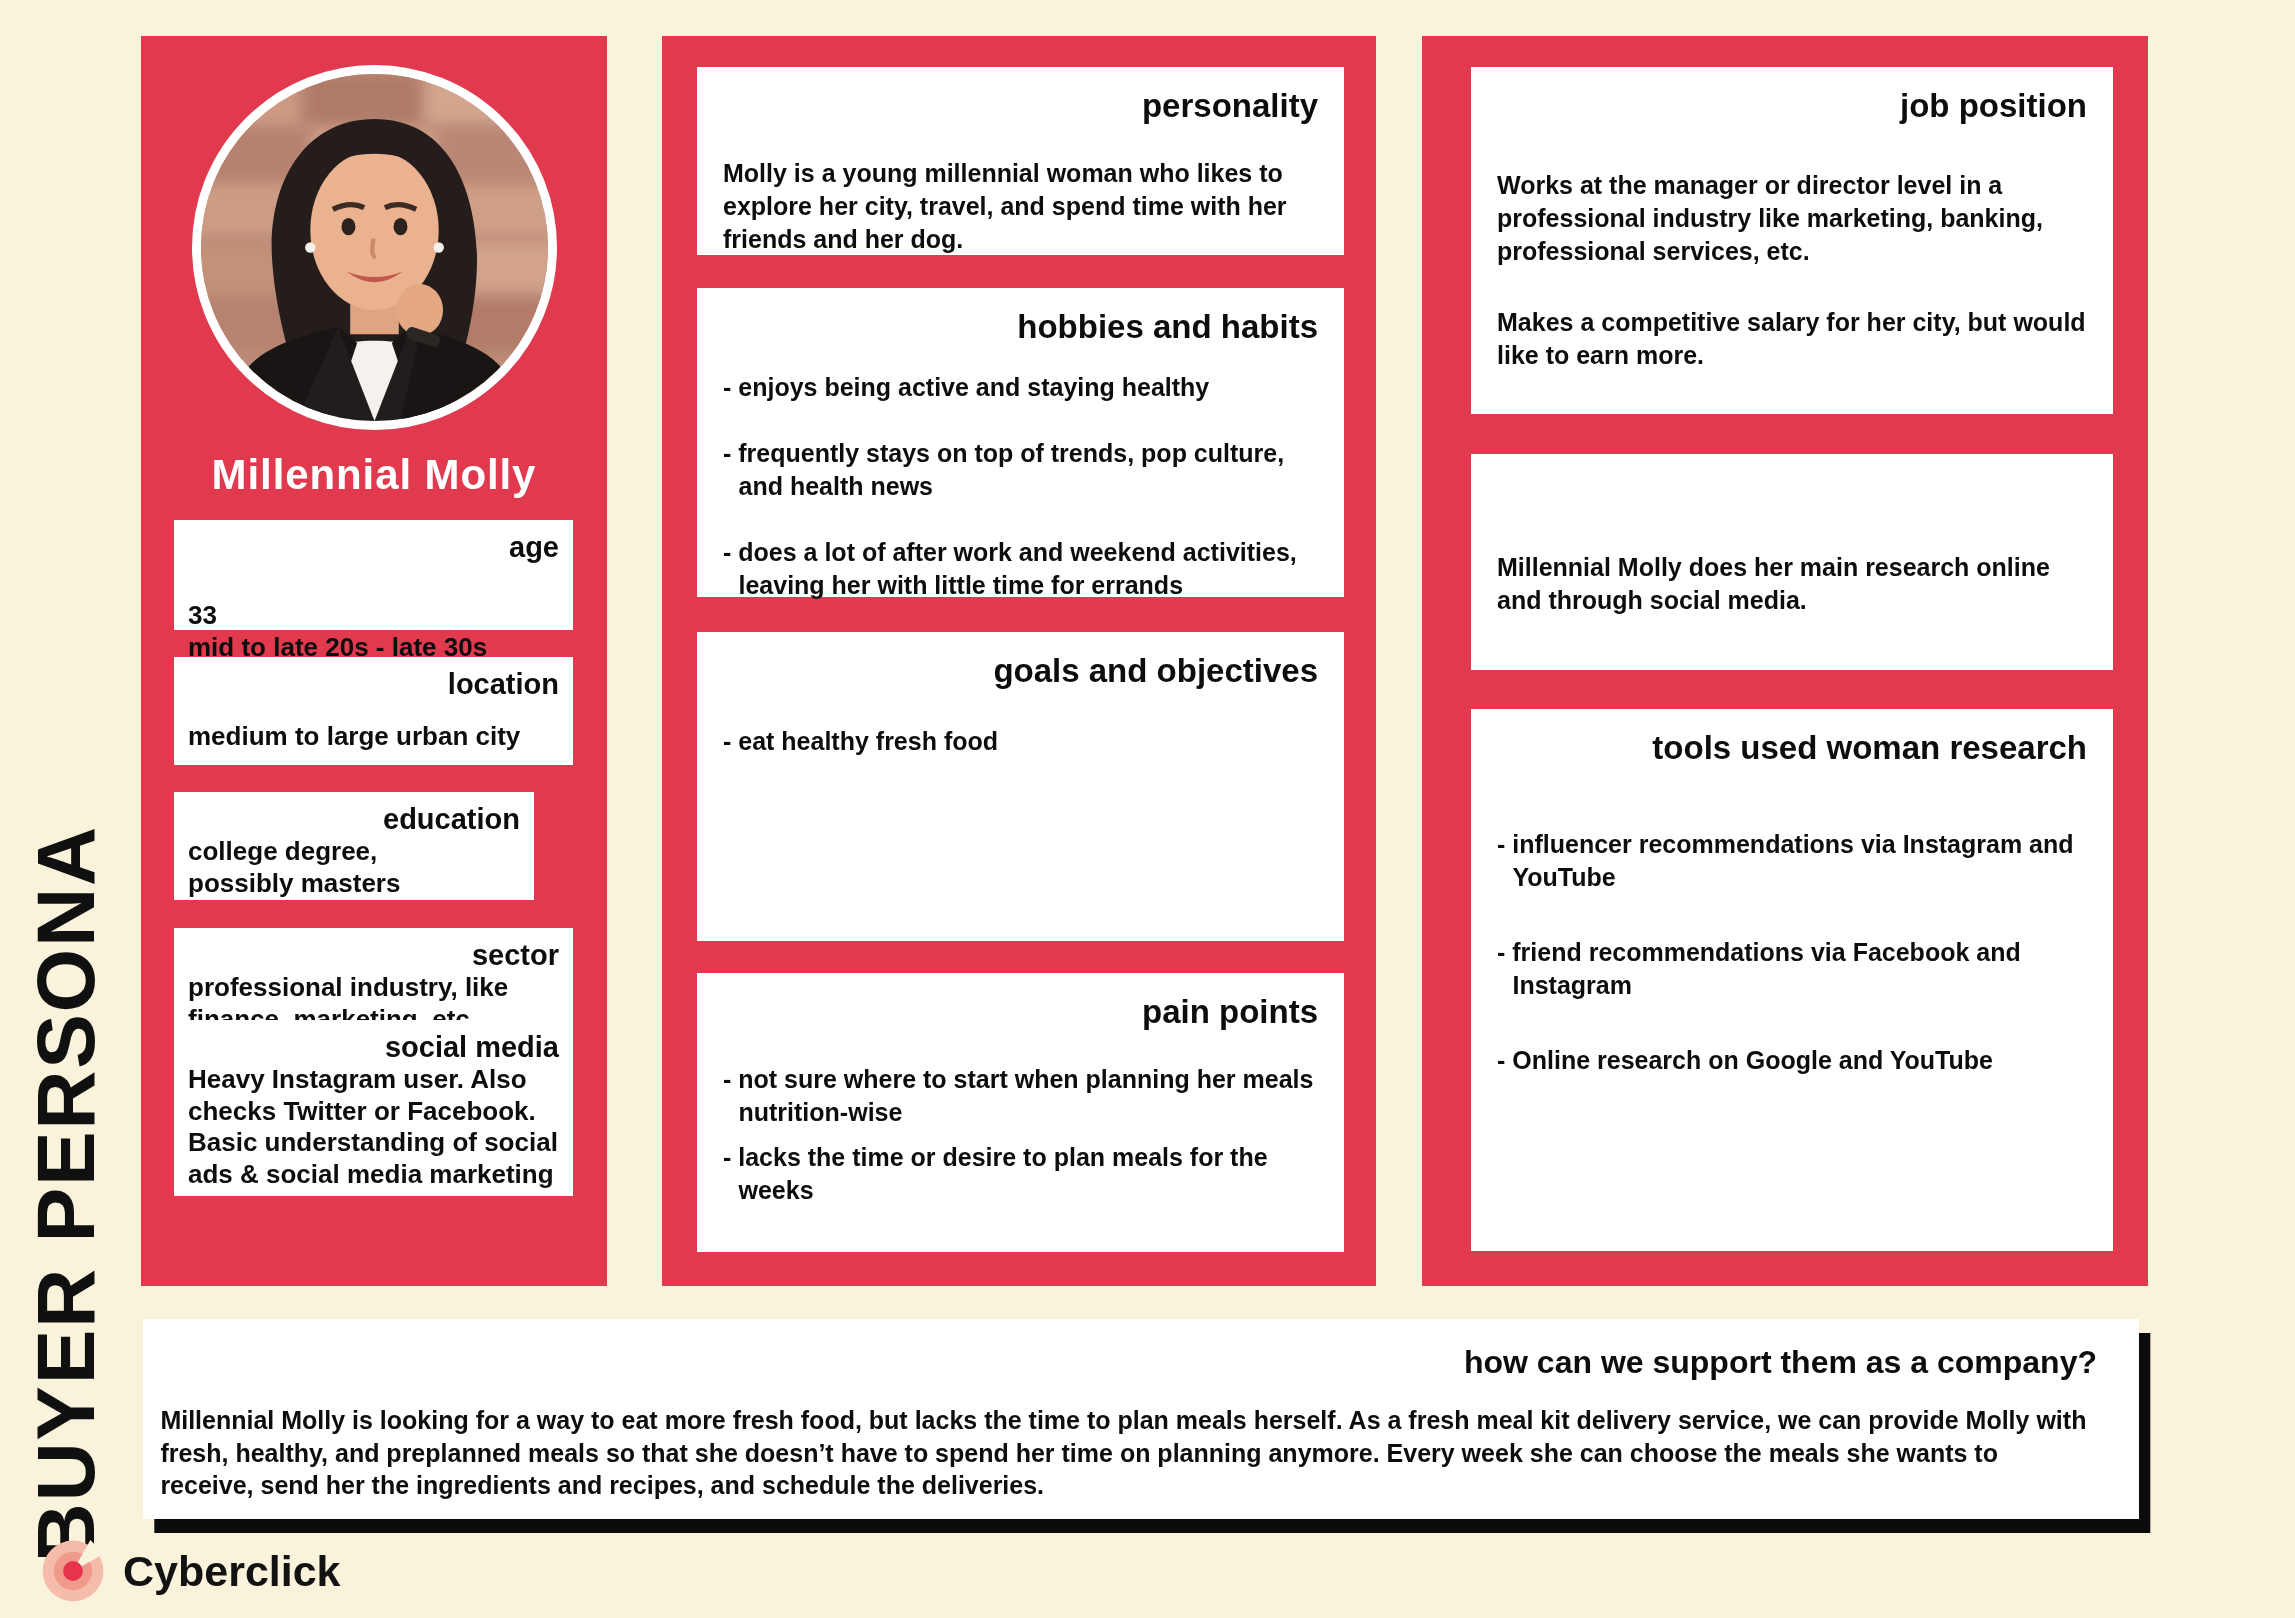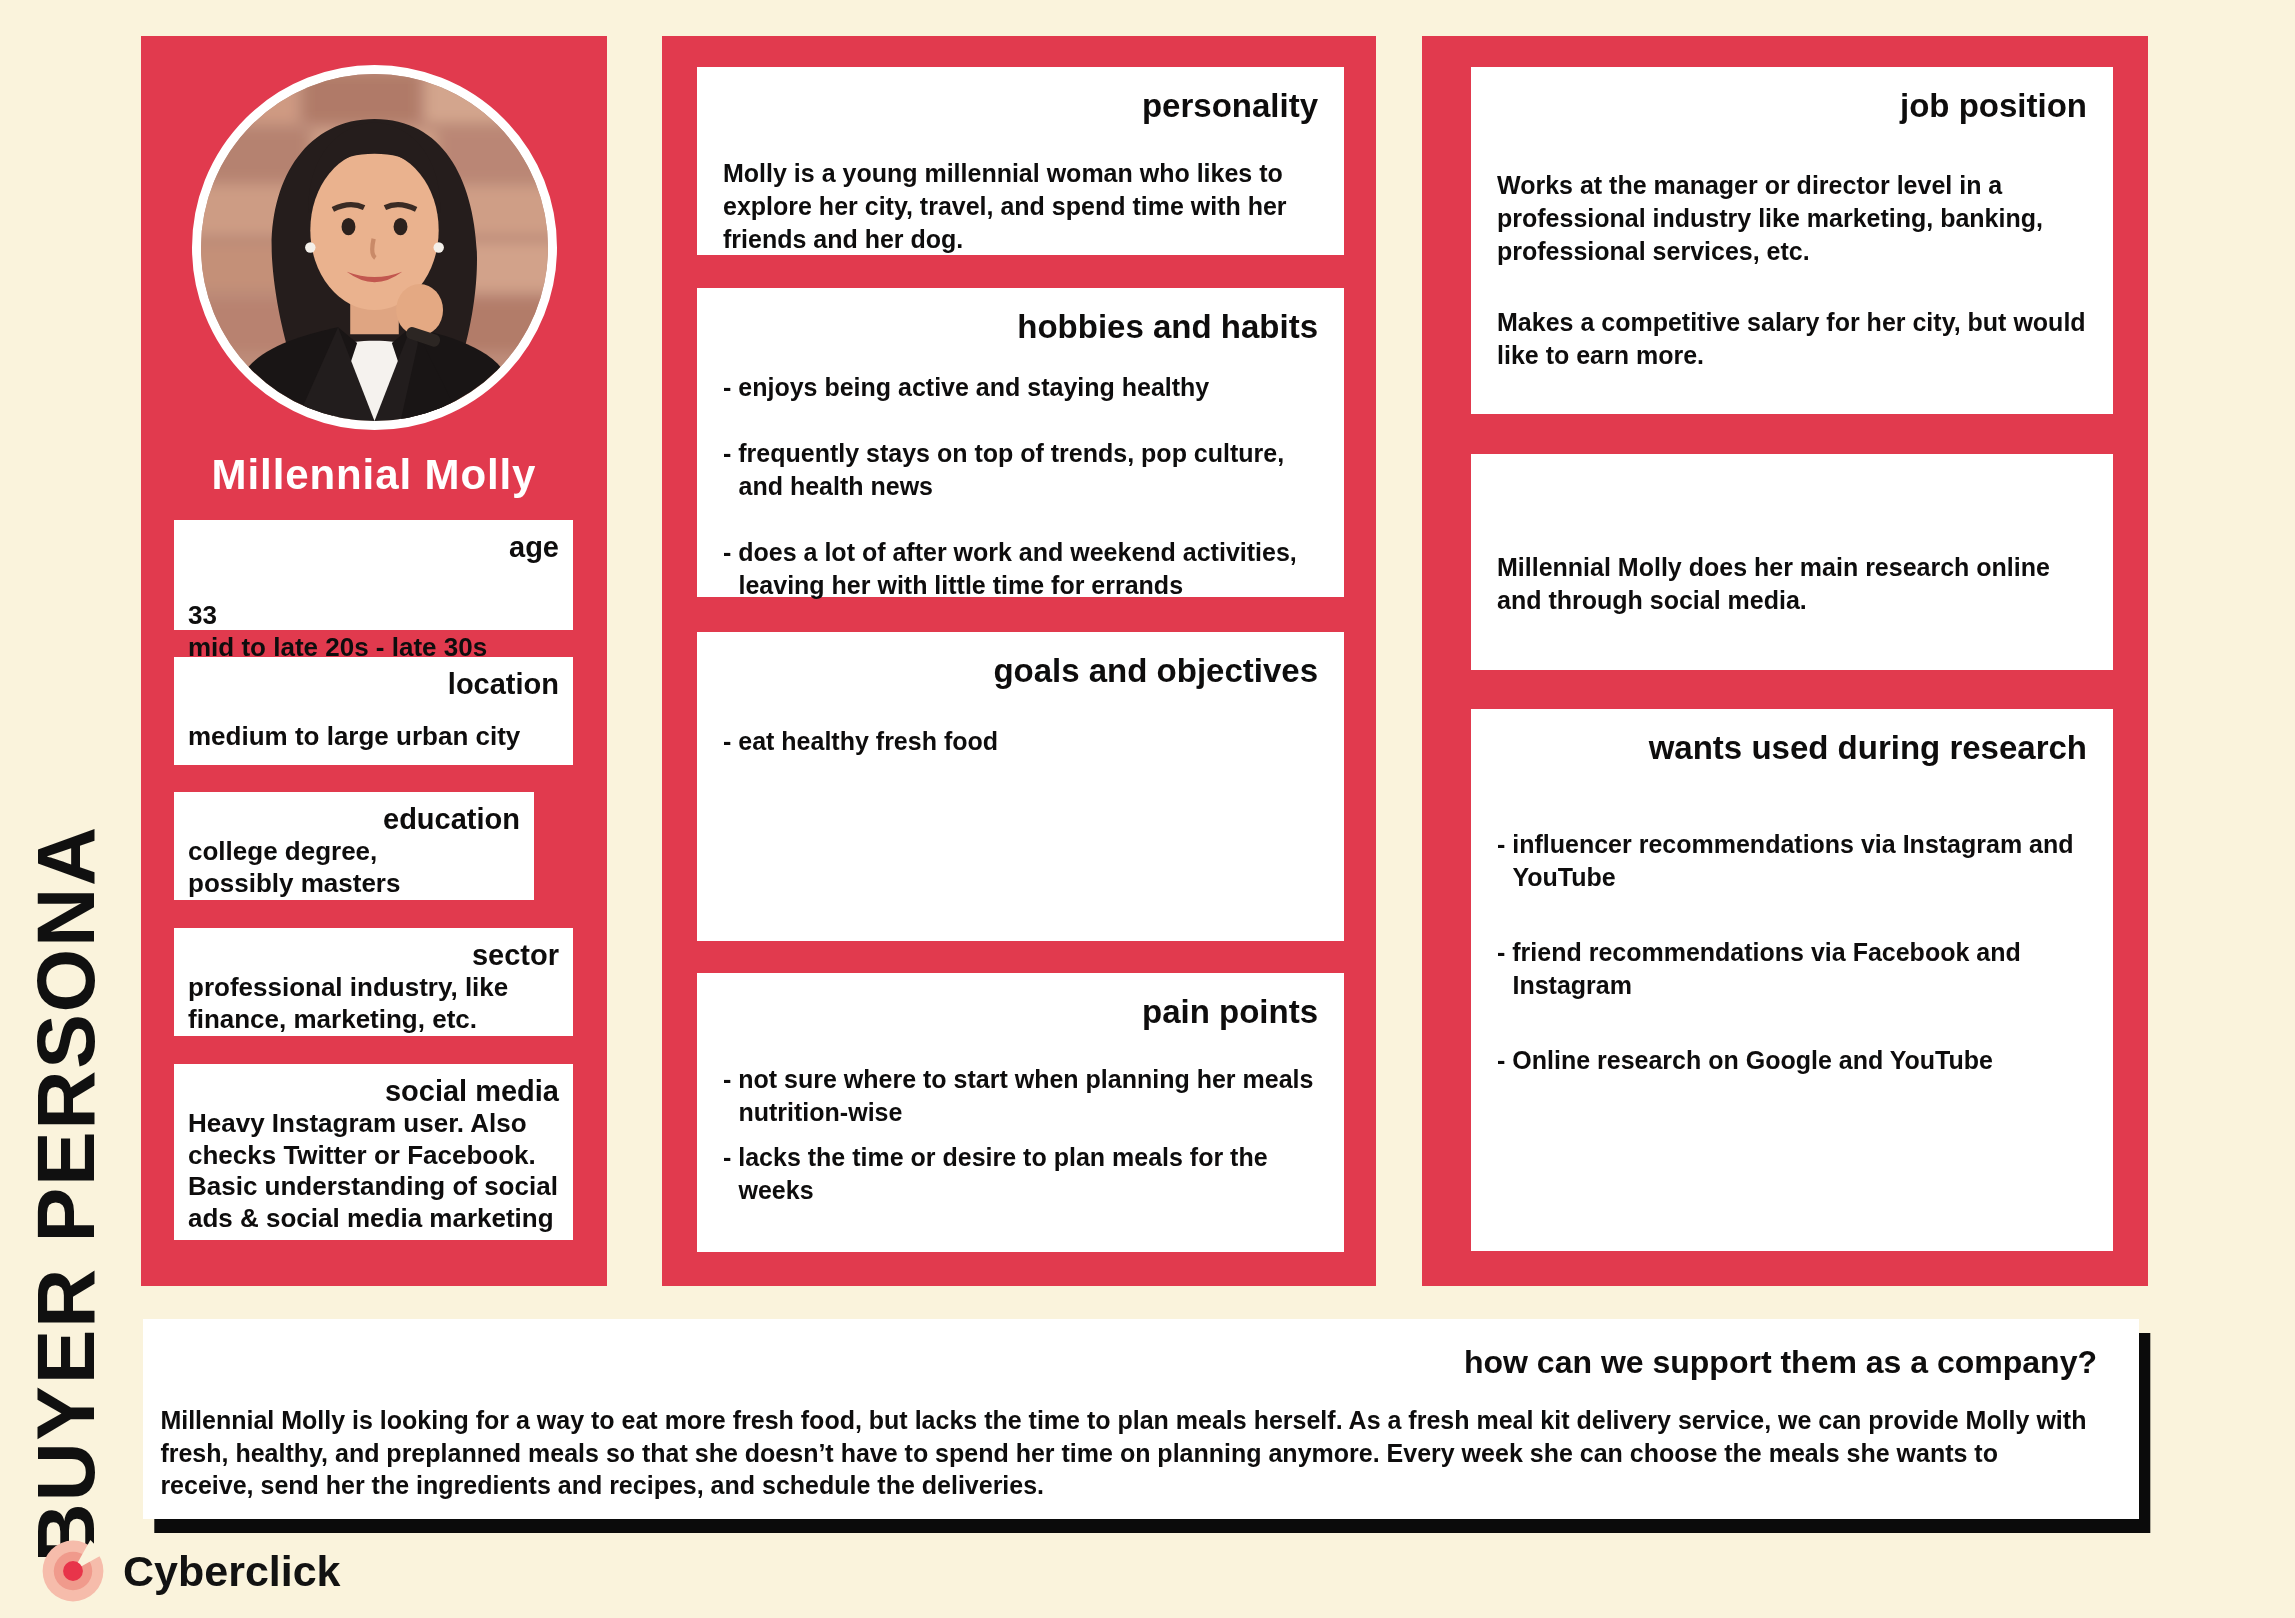--- a/index.html
+++ b/index.html
@@ -140,21 +140,21 @@
         <span class="line">college degree,</span>
         <span class="line">possibly masters</span>
       </div>
     </div>
 
     <div class="card kv" style="left:33px;top:892px;width:399px;height:108px;">
       <div class="card-title">sector</div>
       <div class="card-body">professional industry, like finance, marketing, etc.</div>
     </div>
 
-    <div class="card kv" style="left:33px;top:1028px;width:399px;height:176px;">
+    <div class="card kv" style="left:33px;top:984px;width:399px;height:176px;">
       <div class="card-title">social media</div>
       <div class="card-body">Heavy Instagram user. Also checks Twitter or Facebook. Basic understanding of social ads &amp; social media marketing</div>
     </div>
   </div>
 
   <div class="panel panel-middle">
 
     <div class="card tbox" style="left:35px;top:31px;width:647px;height:188px;">
       <div class="box-title">personality</div>
       <div class="para" style="margin-top:33px;">Molly is a young millennial woman who likes to explore her city, travel, and spend time with her friends and her dog.</div>
@@ -185,21 +185,21 @@
       <div class="box-title">job position</div>
       <div class="para" style="margin-top:45px;">Works at the manager or director level in a professional industry like marketing, banking, professional services, etc.</div>
       <div class="para" style="margin-top:38px;">Makes a competitive salary for her city, but would like to earn more.</div>
     </div>
 
     <div class="card tbox" style="left:49px;top:418px;width:642px;height:216px;">
       <div class="para" style="margin-top:76px;">Millennial Molly does her main research online and through social media.</div>
     </div>
 
     <div class="card tbox" style="left:49px;top:673px;width:642px;height:542px;">
-      <div class="box-title">wants used during research</div>
+      <div class="box-title">tools used woman research</div>
       <span class="bullet" style="margin-top:62px;">- influencer recommendations via Instagram and YouTube</span>
       <span class="bullet" style="margin-top:42px;">- friend recommendations via Facebook and Instagram</span>
       <span class="bullet" style="margin-top:42px;">- Online research on Google and YouTube</span>
     </div>
   </div>
 
   <div class="support">
     <div class="support-title">how can we support them as a company?</div>
     <div class="support-text">Millennial Molly is looking for a way to eat more fresh food, but lacks the time to plan meals herself. As a fresh meal kit delivery service, we can provide Molly with fresh, healthy, and preplanned meals so that she doesn’t have to spend her time on planning anymore. Every week she can choose the meals she wants to receive, send her the ingredients and recipes, and schedule the deliveries.</div>
   </div>

